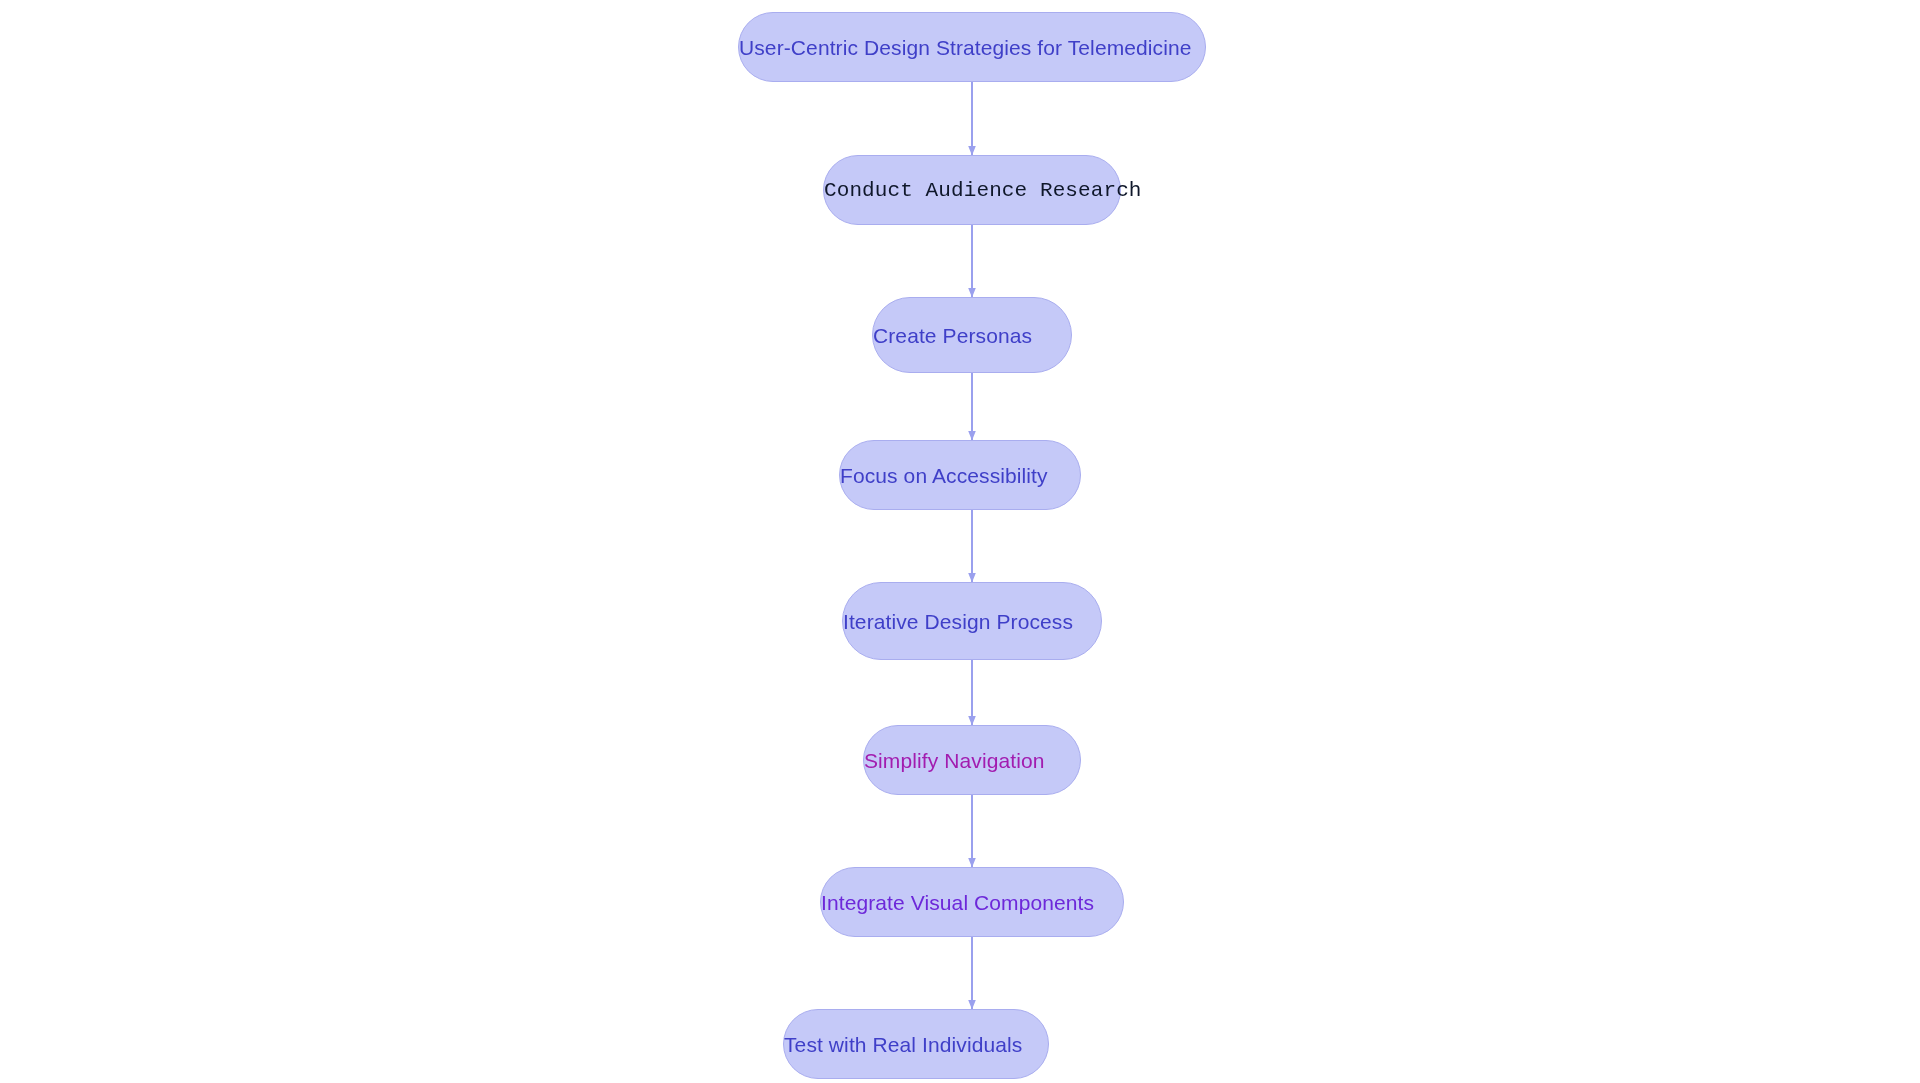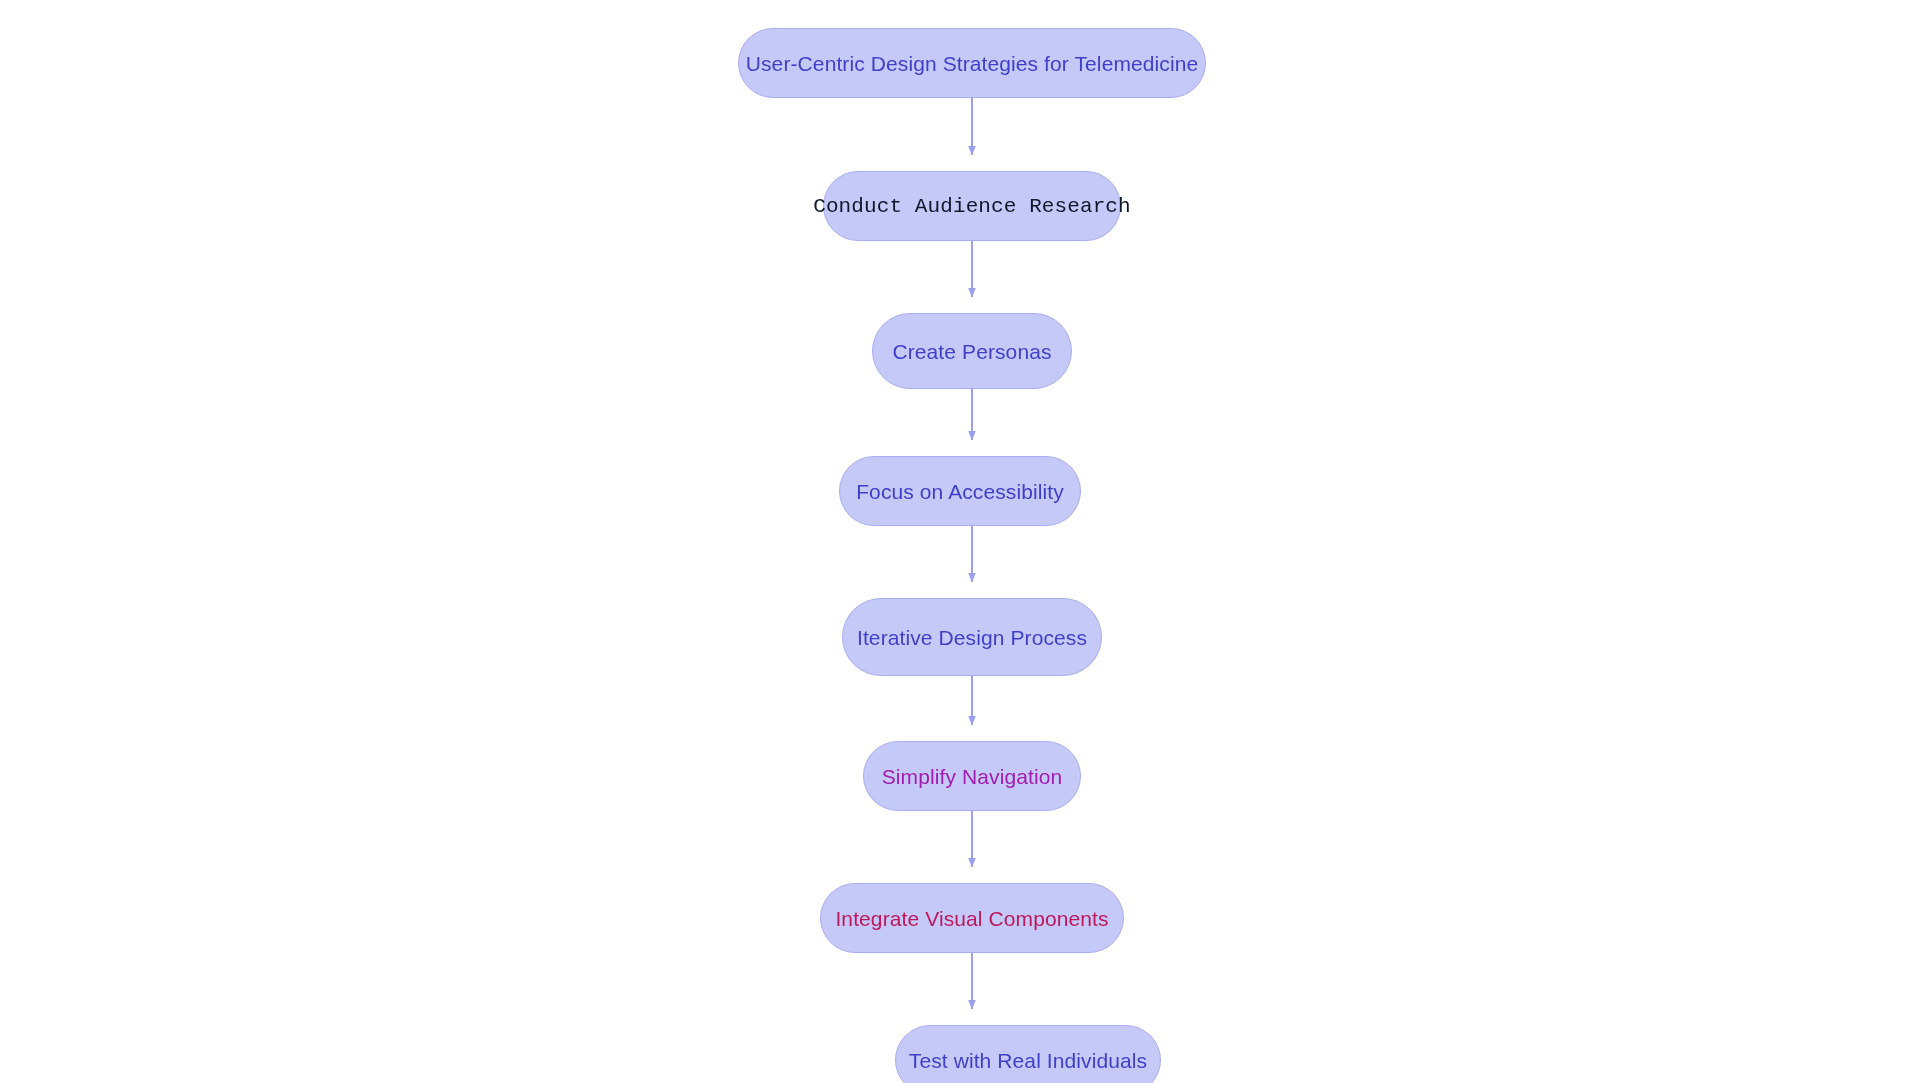--- a/index.html
+++ b/index.html
@@ -29,28 +29,26 @@
     width: 1920px;
     height: 1083px;
     pointer-events: none;
   }
 
   .node {
     position: absolute;
     box-sizing: border-box;
     display: flex;
     align-items: center;
-    justify-content: center;
     background: #c5c9f8;
     border: 1px solid #a9adef;
     border-radius: 999px;
     height: 70px;
     transform: translateX(-50%);
     white-space: nowrap;
-    margin-top: 16px;
   }
 
   .node-label {
     color: #3f3fc8;
     font-family: "Liberation Sans", sans-serif;
     font-size: 21px;
     font-weight: 400;
     letter-spacing: 0.1px;
     line-height: 1;
     user-select: none;
@@ -91,20 +89,20 @@
       <div class="node" style="left: 960px; top: 440px; width: 242px; height: 70px; background: rgb(197, 201, 248); border-color: rgb(169, 173, 239);">
         <span class="node-label" style="color: rgb(63, 63, 200);">Focus on Accessibility</span>
       </div>
       <div class="node" style="left: 972px; top: 582px; width: 260px; height: 78px; background: rgb(197, 201, 248); border-color: rgb(169, 173, 239);">
         <span class="node-label" style="color: rgb(63, 63, 200);">Iterative Design Process</span>
       </div>
       <div class="node" style="left: 972px; top: 725px; width: 218px; height: 70px; background: rgb(197, 201, 248); border-color: rgb(169, 173, 239);">
         <span class="node-label" style="color: #a21caf;">Simplify Navigation</span>
       </div>
       <div class="node" style="left: 972px; top: 867px; width: 304px; height: 70px; background: rgb(197, 201, 248); border-color: rgb(169, 173, 239);">
-        <span class="node-label" style="color: #be185d;">Integrate Visual Components</span>
+        <span class="node-label" style="color: #6d28d9;">Integrate Visual Components</span>
       </div>
-      <div class="node" style="left: 1028px; top: 1009px; width: 266px; height: 70px; background: rgb(197, 201, 248); border-color: rgb(169, 173, 239);">
+      <div class="node" style="left: 916px; top: 1009px; width: 266px; height: 70px; background: rgb(197, 201, 248); border-color: rgb(169, 173, 239);">
         <span class="node-label" style="color: rgb(63, 63, 200);">Test with Real Individuals</span>
       </div>
     </div>
 
 </div>
 
 </body></html>

